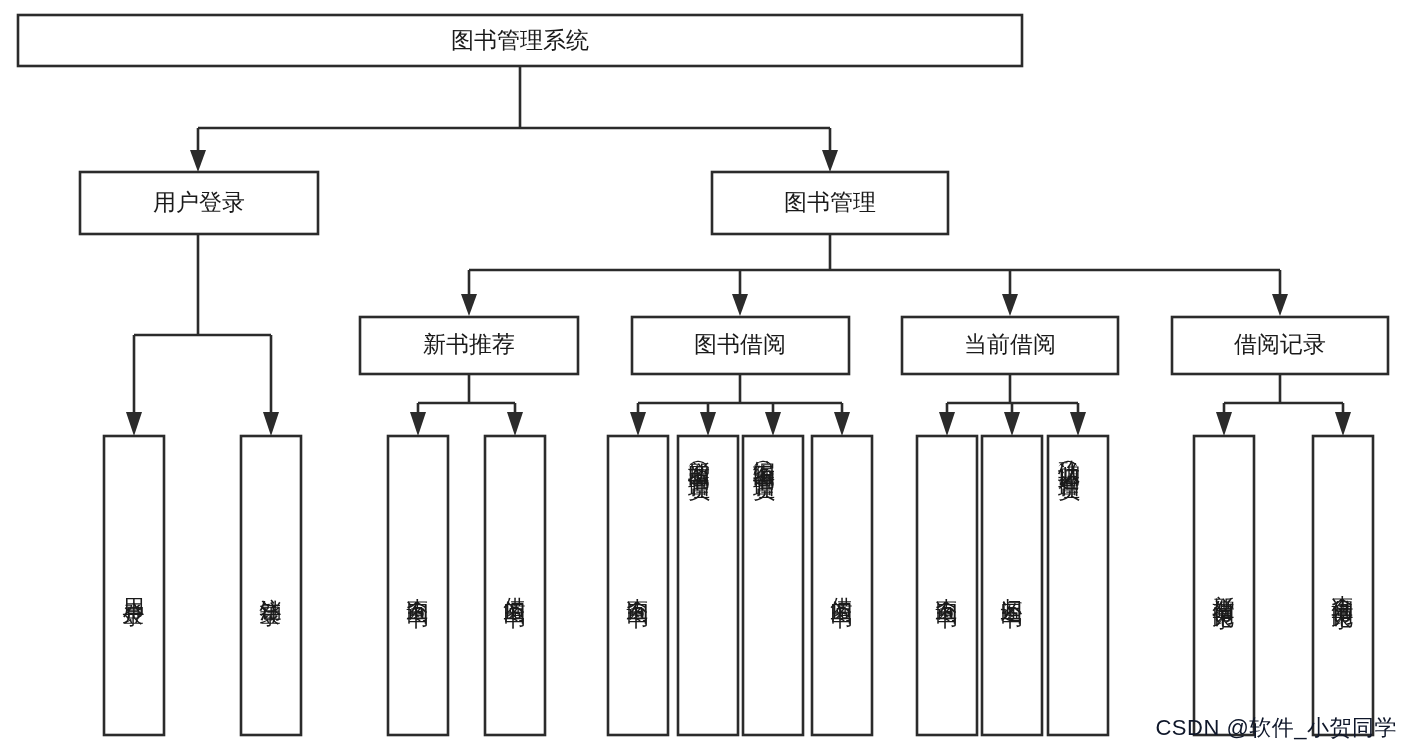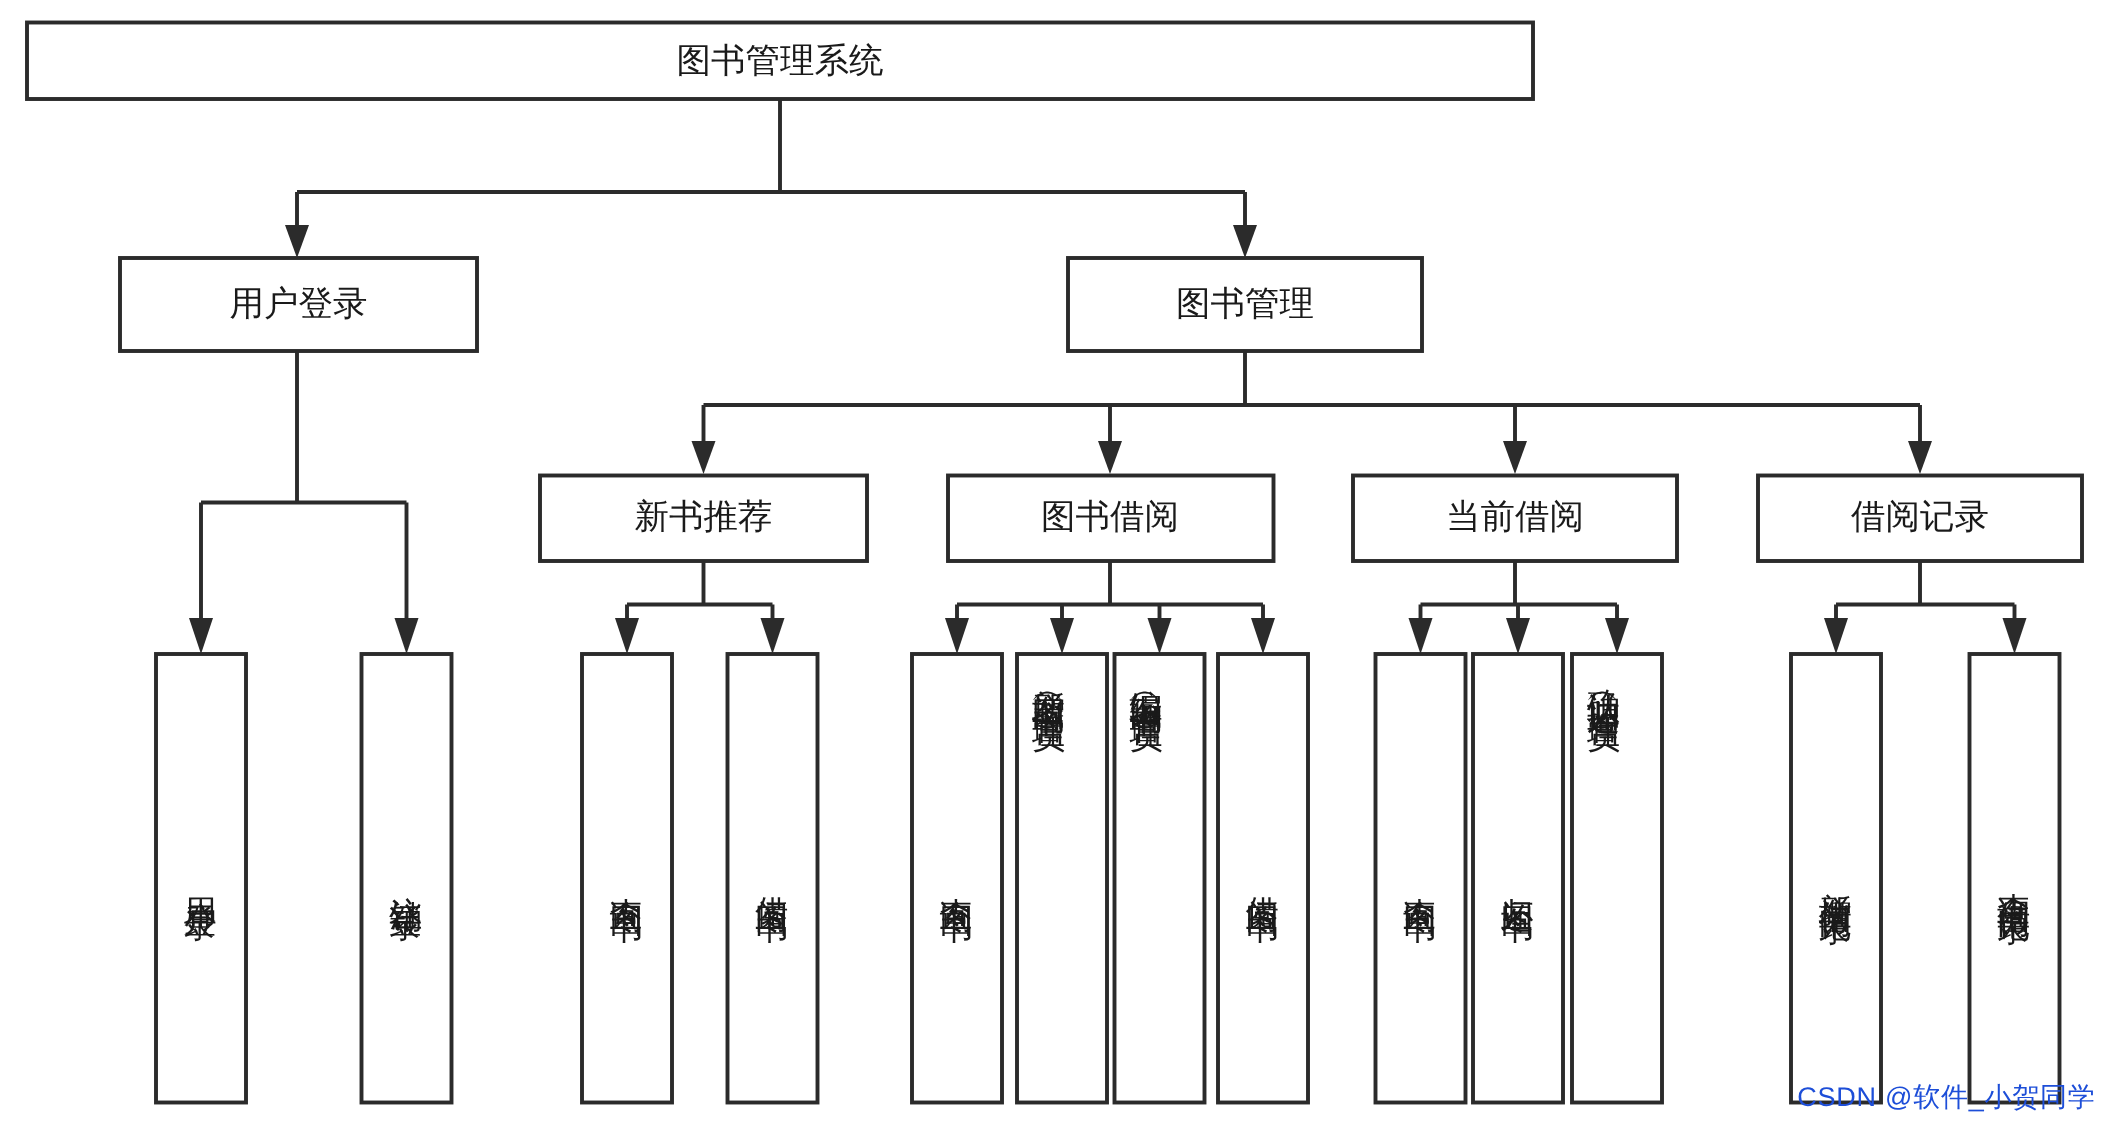--- a/index.html
+++ b/index.html
@@ -58,22 +58,22 @@
     text-orientation: upright;
     text-anchor: middle;
     white-space: pre;
     letter-spacing: 3px;
   }
   .watermark {
     position: absolute;
     right: 8px;
     bottom: 4px;
     font-family: "Liberation Sans", "DejaVu Sans", sans-serif;
-    font-size: 18px;
-    color: #1d4ed8;
+    font-size: 22px;
+    color: #0f172a;
     letter-spacing: 0.5px;
     white-space: pre;
     pointer-events: none;
     user-select: none;
   }
 </style>
 </head>
 <body>
 
 <div id="diagram-root">

